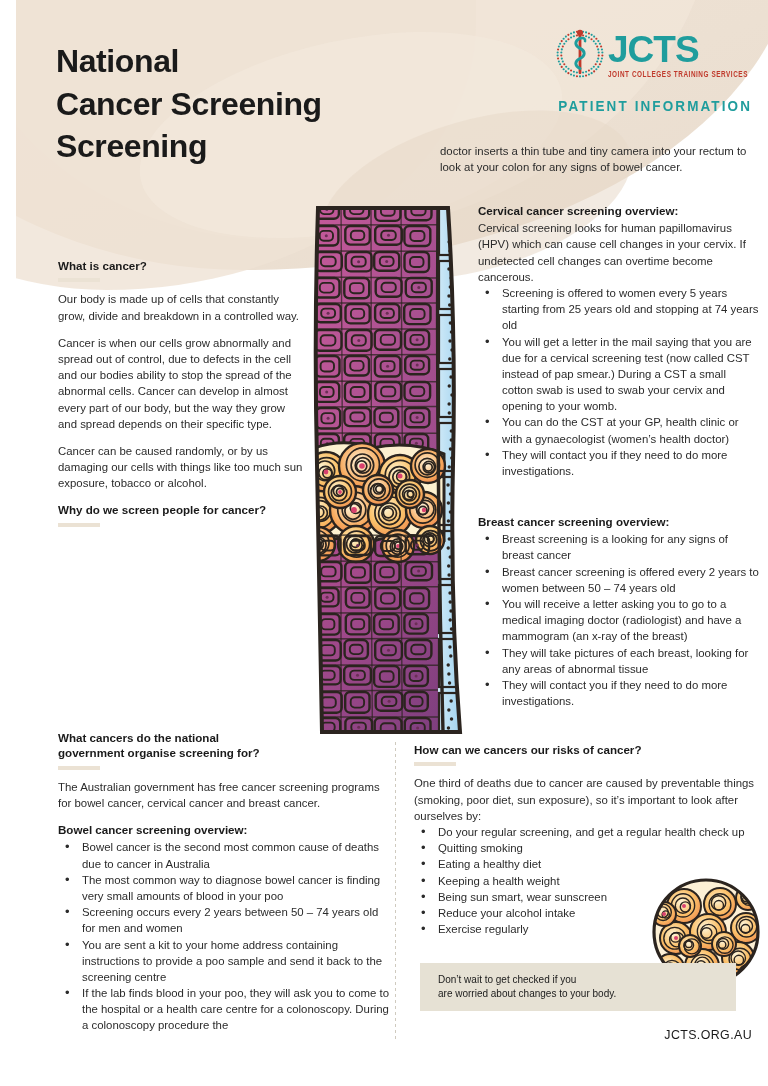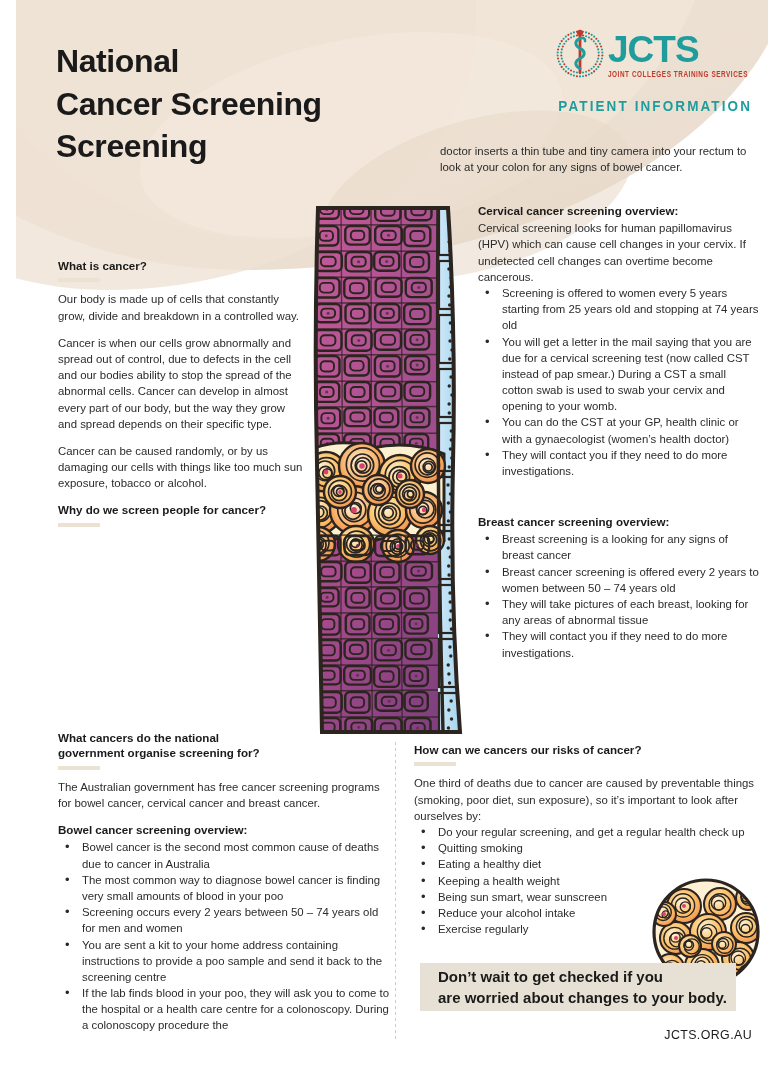--- a/index.html
+++ b/index.html
@@ -62,21 +62,21 @@
   .col-right-bottom{position:absolute;left:398px;top:742px;width:352px;}
 
   
   .divider{position:absolute;left:379px;top:742px;width:1px;height:300px;
     background-image:linear-gradient(to bottom,#cfcabf 45%,rgba(255,255,255,0) 0%);
     background-size:1px 6px;background-repeat:repeat-y;}
 
   
   .callout{position:absolute;left:404px;top:963px;width:316px;height:48px;
     background:#e6e1d4;display:flex;align-items:center;padding-left:18px;box-sizing:border-box;}
-  .callout span{font-size:15px;font-weight:700;line-height:1.4;color:#1a1a1a;}
+  .callout span{font-size:10px;font-weight:400;line-height:1.4;color:#1a1a1a;}
   .url{position:absolute;right:32px;top:1028px;font-size:12.4px;font-weight:400;
     letter-spacing:.4px;color:#1a1a1a;}
 
   
   .illus{position:absolute;left:294px;top:204px;width:170px;height:532px;}
   .circle-illus{position:absolute;left:634px;top:876px;width:112px;height:112px;}
 </style>
 </head>
 <body>
 
@@ -642,20 +642,21 @@
       <li>You can do the CST at your GP, health clinic or with a gynaecologist (women’s health doctor)</li>
       <li>They will contact you if they need to do more investigations.</li>
     </ul>
   </div>
 
   <div class="col-right-breast">
     <div class="sub-h">Breast cancer screening overview:</div>
     <ul class="b">
       <li>Breast screening is a looking for any signs of breast cancer</li>
       <li>Breast cancer screening is offered every 2 years to women between 50 – 74 years old</li>
+      <li>You will receive a letter asking you to go to a medical imaging doctor (radiologist) and have a mammogram (an x-ray of the breast)</li>
       <li>They will take pictures of each breast, looking for any areas of abnormal tissue</li>
       <li>They will contact you if they need to do more investigations.</li>
     </ul>
   </div>
 
   <div class="divider"></div>
 
   <div class="col-right-bottom">
     <div class="h">How can we cancers our risks of cancer?</div>
     <div class="rule"></div>

